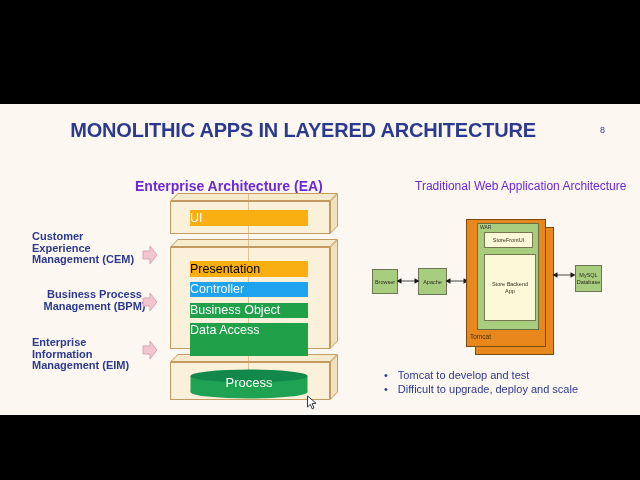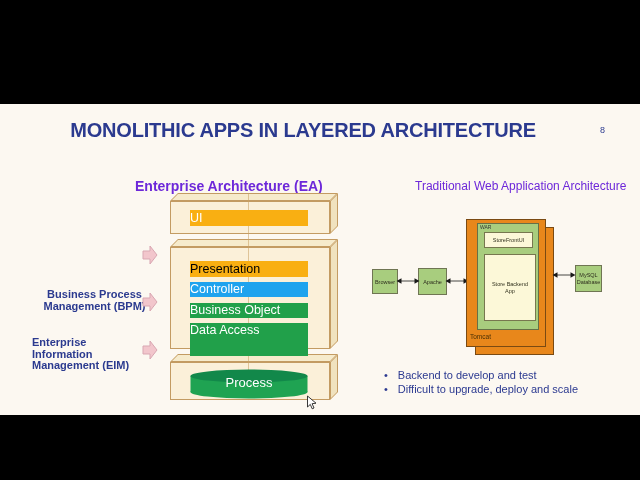--- a/index.html
+++ b/index.html
@@ -93,20 +93,23 @@
 <div class="frame">
   <div class="letterbox top"></div>
 
   <div class="slide">
     <div class="title">MONOLITHIC APPS IN LAYERED ARCHITECTURE</div>
     <div class="page-num">8</div>
 
     <div class="heading left">Enterprise Architecture (EA)</div>
     <div class="heading right">Traditional Web Application Architecture</div>
 
+    <div class="ea-label" id="lbl-cem">Customer
+Experience
+Management (CEM)</div>
     <div class="ea-label" id="lbl-bpm">Business Process
 Management (BPM)</div>
     <div class="ea-label" id="lbl-eim">Enterprise
 Information
 Management (EIM)</div>
 
     <svg class="pink-arrow" id="arr-cem" width="16" height="24" viewBox="0 0 16 24">
       <path d="M1 8 H8 V3 L15 12 L8 21 V16 H1 Z" fill="#F2C6CC" stroke="#D9A7B2" stroke-width="1"></path>
     </svg>
     <svg class="pink-arrow" id="arr-bpm" width="16" height="24" viewBox="0 0 16 24">
@@ -168,21 +171,21 @@
     <div id="war-box"></div>
     <div id="war-label">WAR</div>
     <div id="node-storefront">StoreFrontUI</div>
     <div id="node-backend">Store Backend
 App</div>
     <div id="tomcat-label">Tomcat</div>
     <div class="node" id="node-mysql">MySQL
 Database</div>
 
     <div class="bullets">
-      <div class="bullet-row">Backend to develop and test</div>
+      <div class="bullet-row">Tomcat to develop and test</div>
       <div class="bullet-row">Difficult to upgrade, deploy and scale</div>
     </div>
 
     <svg id="cursor" width="11" height="16" viewBox="0 0 11 16">
       <path d="M1.5 1 L1.5 12 L4.3 9.4 L6.2 13.8 L8 13 L6.1 8.7 L10 8.2 Z" fill="#ffffff" stroke="#222" stroke-width="0.9"></path>
     </svg>
 
     <div id="smudge"></div>
   </div>
 

